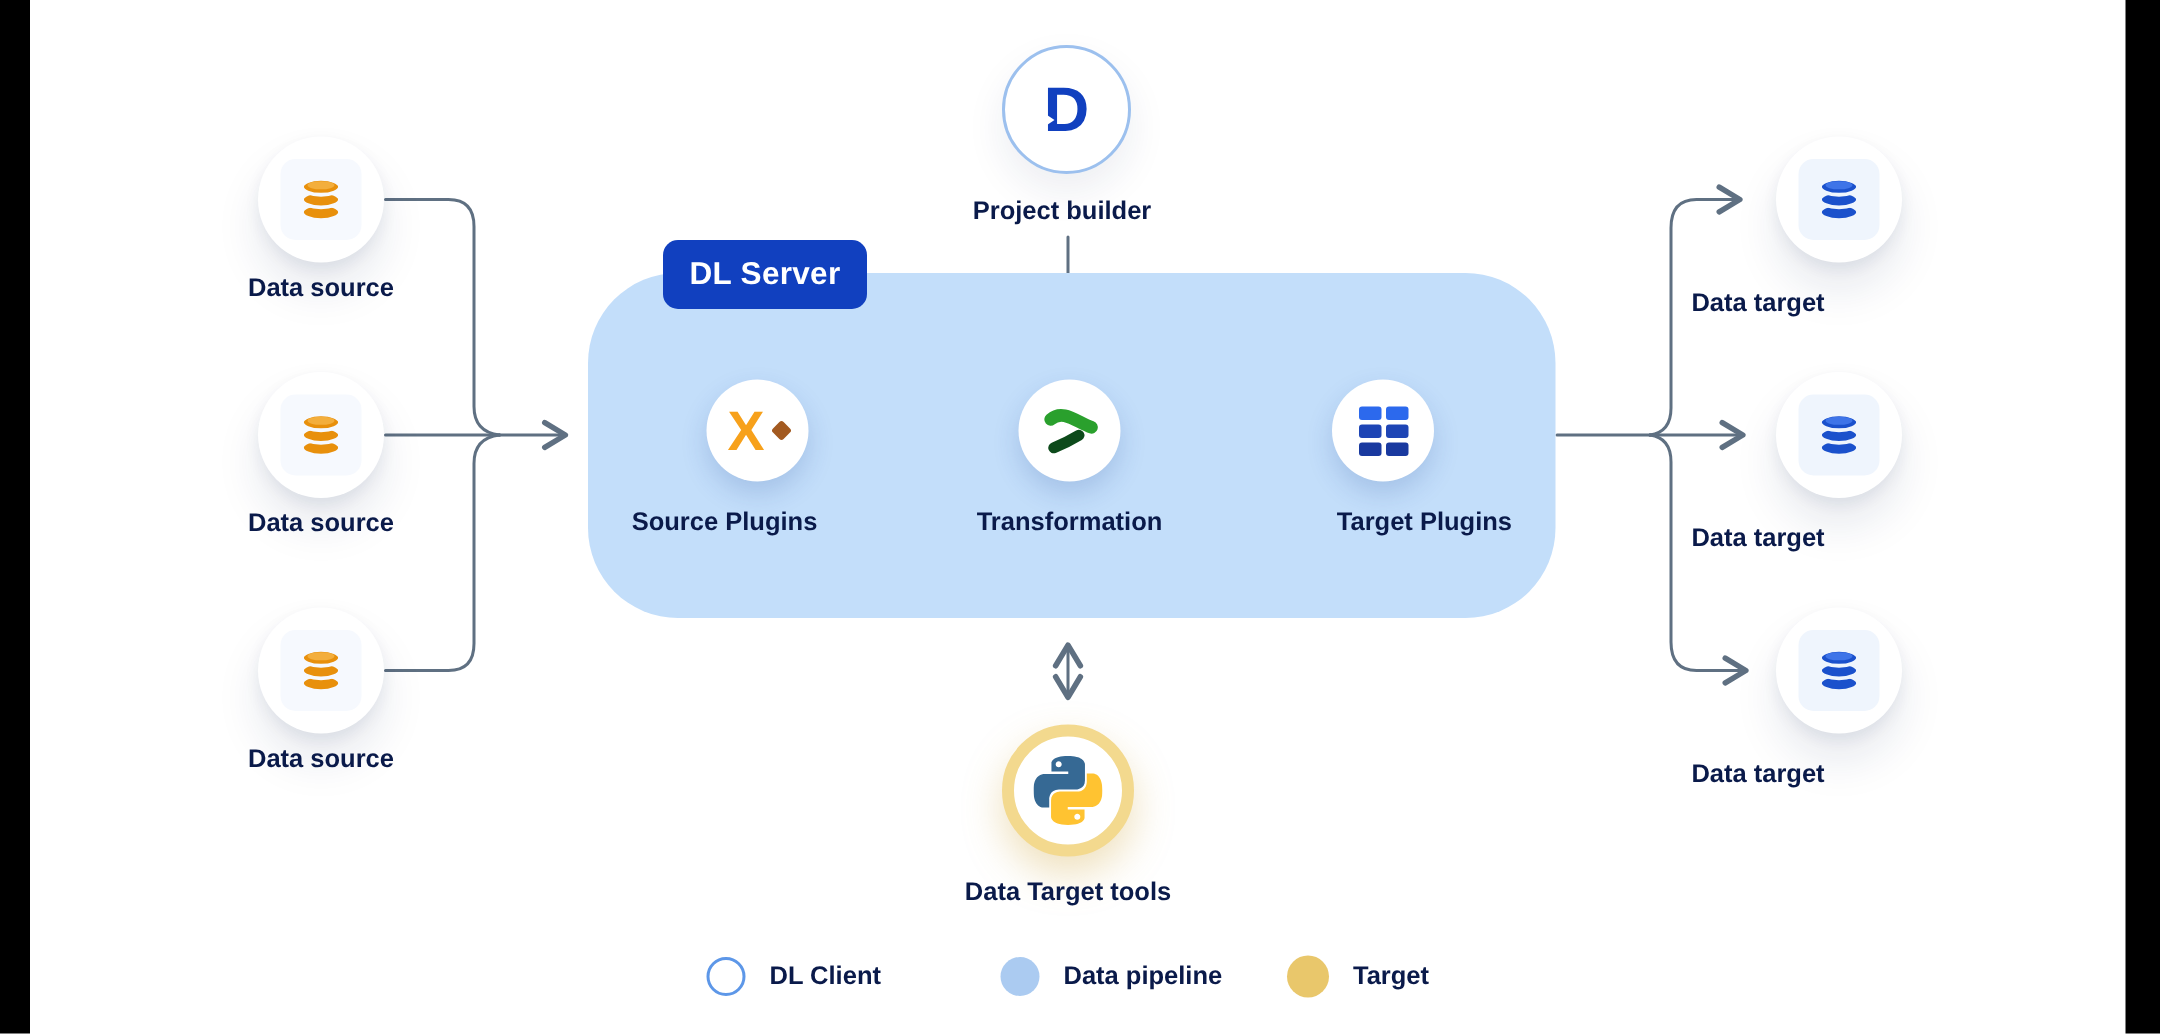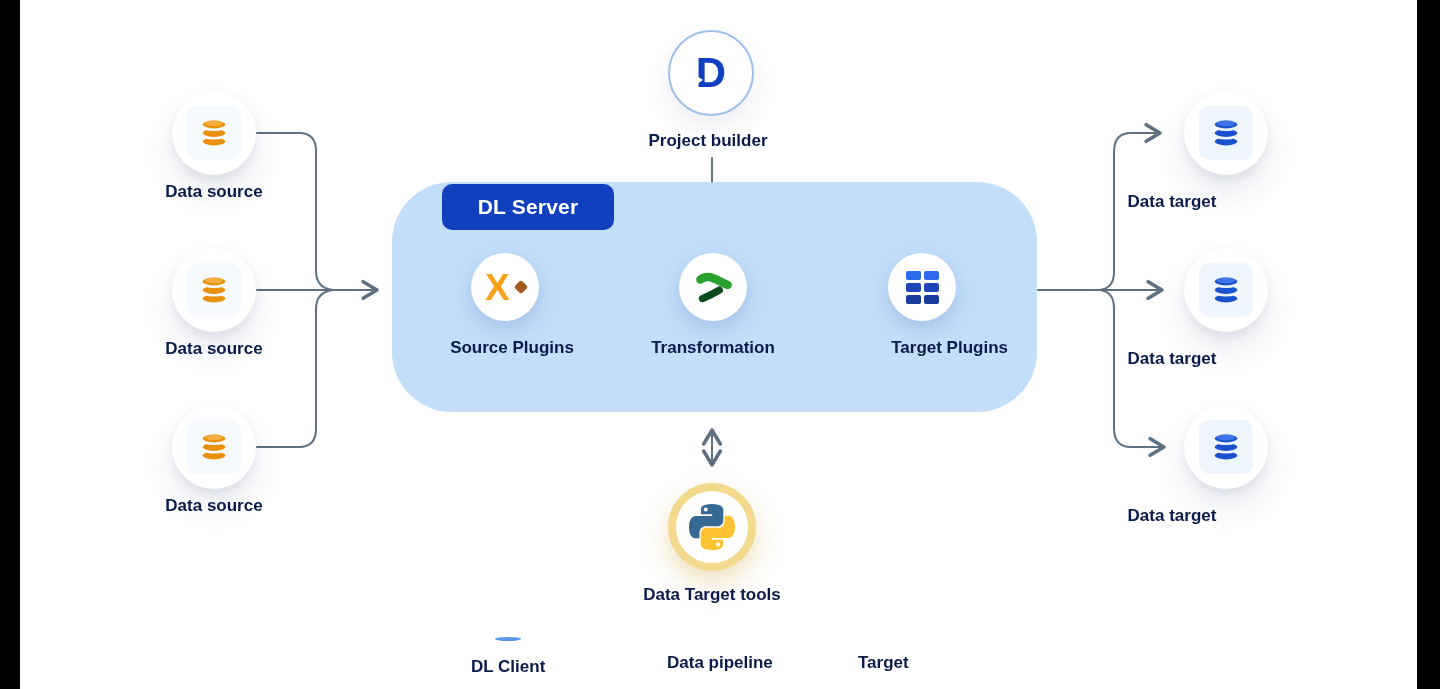--- a/index.html
+++ b/index.html
@@ -15,24 +15,24 @@
 
   
   .connectors{position:absolute;left:0;top:0;width:1440px;height:689px;}
 
   
   .pipeline{
     position:absolute;left:392px;top:182px;width:645px;height:230px;
     background:#C3DEFA;border-radius:60px;
   }
   .badge{
-    position:absolute;left:442px;top:160px;width:172px;height:46px;
+    position:absolute;left:442px;top:160px;width:136px;height:46px;
     background:#1140BF;border-radius:10px;
     display:flex;align-items:center;justify-content:center;
-    color:#fff;font-size:21px;font-weight:700;letter-spacing:.2px;margin-top:24px;
+    color:#fff;font-size:21px;font-weight:700;letter-spacing:.2px;
   }
 
   
   .node-outer{
     position:absolute;width:84px;height:84px;border-radius:50%;background:#fff;
     box-shadow:0 18px 30px rgba(20,40,90,.10), 0 4px 10px rgba(20,40,90,.07);
     display:flex;align-items:center;justify-content:center;
   }
   .src{left:172px}.tgt{left:1184px}
   .row1{top:91px}.row2{top:248px}.row3{top:405px}
@@ -86,21 +86,21 @@
   
   .py-circle{
     position:absolute;left:668px;top:483px;width:88px;height:88px;border-radius:50%;
     background:#fff;border:8px solid #F3D98E;box-sizing:border-box;
     box-shadow:0 12px 26px rgba(210,170,70,.35);
     display:flex;align-items:center;justify-content:center;
   }
   .py-label{position:absolute;left:622px;top:585px;width:180px;text-align:center;font-size:17px;font-weight:700;}
 
   
-  .legend-item{position:absolute;top:637px;height:28px;display:flex;align-items:center;gap:16px;flex-direction:column;}
+  .legend-item{position:absolute;top:637px;height:28px;display:flex;align-items:center;gap:16px;}
   .li-1{left:471px}.li-2{left:667px}.li-3{left:858px}
   .sw{border-radius:50%;}
   .sw-outline{width:22px;height:22px;border:2px solid #5D97E8;background:#fff;}
   .sw-blue{width:26px;height:26px;background:#ABCBF1;}
   .sw-gold{width:28px;height:28px;background:#E9C76B;}
   .legend-label{font-size:17px;font-weight:700;color:#0A1A4A;}
 </style>
 </head>
 <body>
 
@@ -179,21 +179,21 @@
   </div>
 </div>
 <div class="node-label slab lr3">Data source</div>
 
 <div class="plugin" style="left:471px;top:253px;">
   <div class="x-wrap">
     <span class="x-letter">X</span>
     <span class="x-diamond"></span>
   </div>
 </div>
-<div class="plugin-label" style="left:427px;text-align:center;">Source Plugins</div>
+<div class="plugin-label" style="left:398px;text-align:center;">Source Plugins</div>
 
 <div class="plugin" style="left:679px;top:253px;">
   <svg width="42" height="42" viewBox="0 0 40 40">
     <path d="M8 13 C16 6 25 15 34 18" stroke="#2AA02D" stroke-width="8" stroke-linecap="round" fill="none"></path>
     <path d="M10 31 C15 29 21 26 26 23" stroke="#0D4A1B" stroke-width="7" stroke-linecap="round" fill="none"></path>
   </svg>
 </div>
 <div class="plugin-label" style="left:628px;">Transformation</div>
 
 <div class="plugin" style="left:888px;top:253px;">

